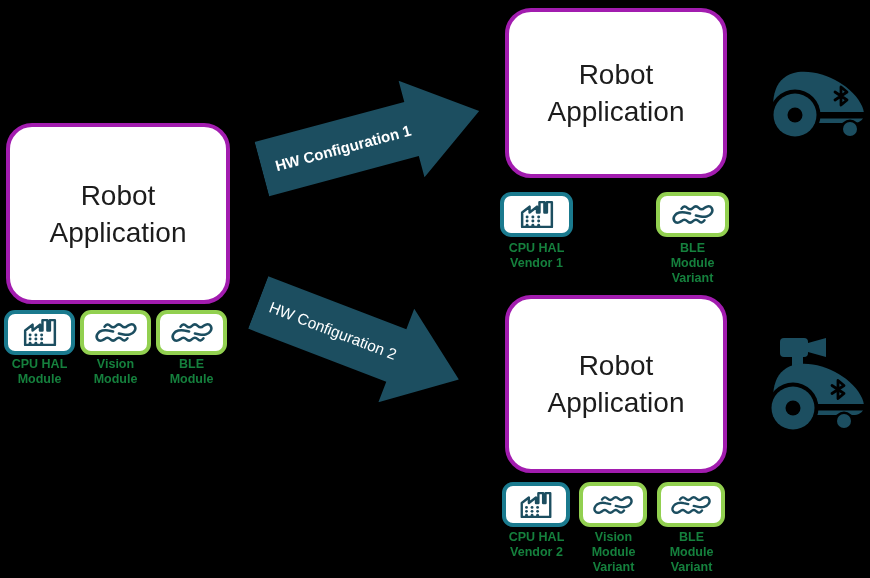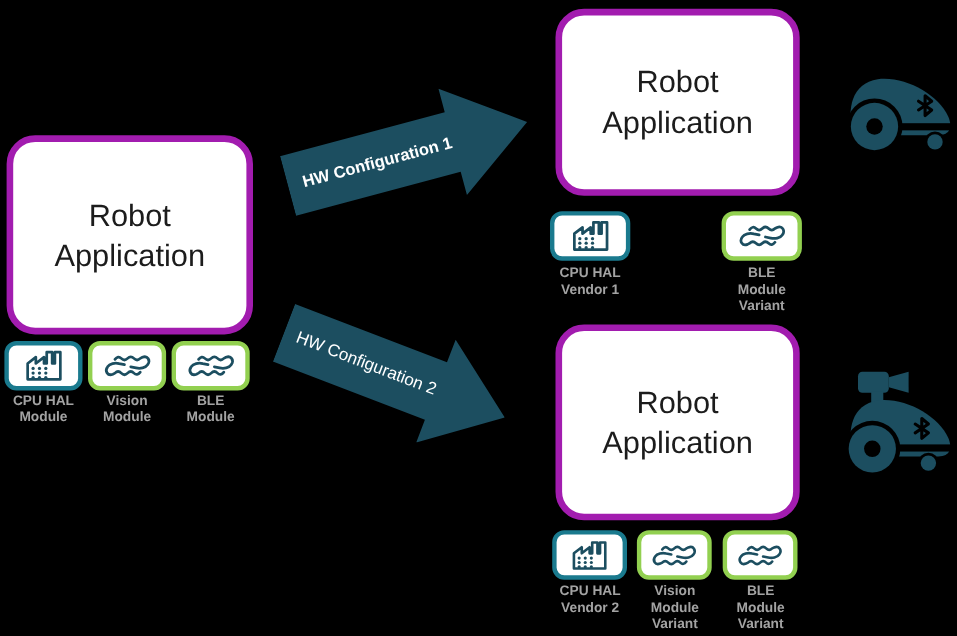--- a/index.html
+++ b/index.html
@@ -1,24 +1,24 @@
 <!DOCTYPE html>
 <html><head>
 <meta charset="utf-8">
 <style>
   html,body{margin:0;padding:0;background:#000;}
   .canvas{position:relative;width:870px;height:578px;background:#000;overflow:hidden;
           font-family:"Liberation Sans", sans-serif;}
-  .app-box{position:absolute;background:#ffffff;border:6px solid #a21caf;border-radius:26px;
+  .app-box{position:absolute;background:#ffffff;border:4px solid #a21caf;border-radius:26px;
            display:flex;align-items:center;justify-content:center;box-sizing:border-box;}
   .app-title{font-size:28px;line-height:37px;color:#1c1c1c;text-align:center;font-weight:400;}
   .module{position:absolute;background:#ffffff;border:4px solid #1A7A8E;border-radius:11px;
           box-sizing:border-box;display:flex;align-items:center;justify-content:center;}
   .module.iface{border-color:#92D050;}
-  .module-label{position:absolute;color:#a3a3a3;font-size:12.5px;font-weight:700;line-height:15px;
+  .module-label{position:absolute;color:#15803d;font-size:12.5px;font-weight:700;line-height:15px;
                 text-align:center;white-space:pre-line;}
   .arrow-wrap{position:absolute;transform-origin:center;}
   .arrow-label{position:absolute;top:22px;height:56px;display:flex;align-items:center;
                justify-content:center;color:#ffffff;}
   .arrow-label.bold{font-weight:700;font-size:15px;}
   .arrow-label.regular{font-weight:400;font-size:15.5px;}
   .robot{position:absolute;}
   svg{display:block;}
 </style>
 </head>

